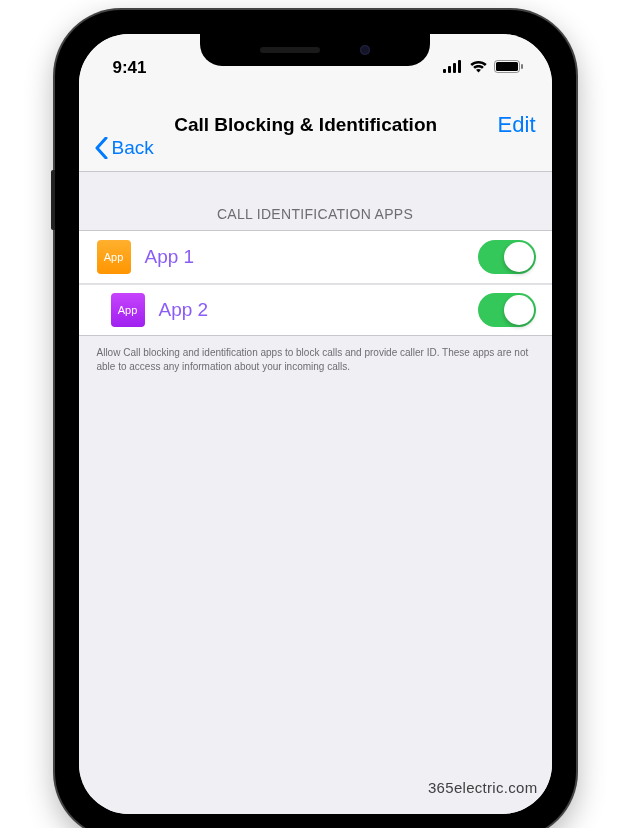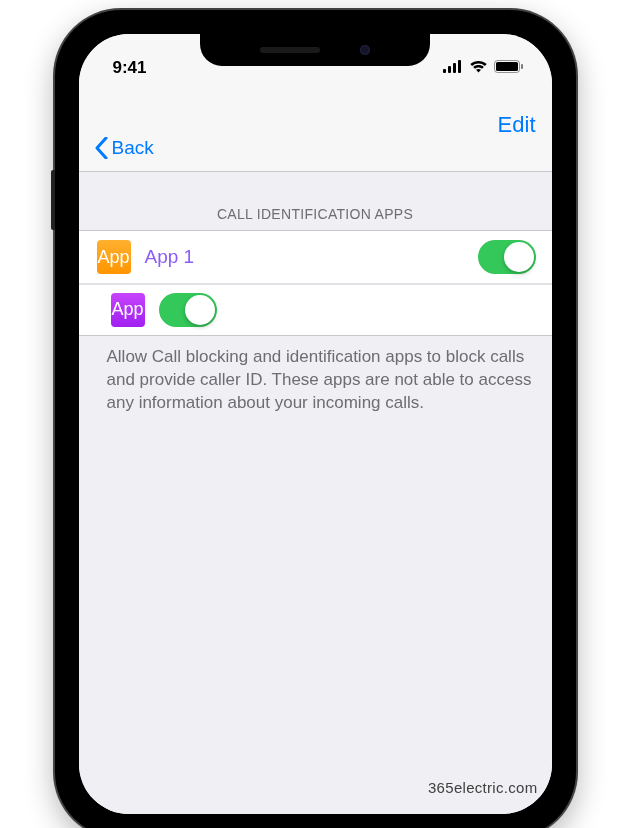--- a/index.html
+++ b/index.html
@@ -89,38 +89,37 @@
       padding: 8px 16px 8px 18px;
       min-height: 52px;
       gap: 14px;
     }
     .row + .row { border-top:1px solid #e0e0e4; margin-left:0; }
     .row + .row::before{ content:""; }
     .list .row:nth-child(2){ box-shadow: inset 0 1px 0 #e2e2e6; }
     .app-icon {
       width:34px; height:34px; border-radius:4px;
       display:flex; align-items:center; justify-content:center;
-      color:#fff; font-size:18px; font-weight:500;
+      color:#fff; font-size:11px; font-weight:500;
     }
     .app-orange{ background: linear-gradient(180deg,#ffb02e,#ff9500); }
     .app-purple{ background: linear-gradient(180deg,#c644fc,#a020f0); }
     .row-label{ flex:1; font-size:19px; color:#8b5cf6; }
     .switch {
       width:58px; height:34px; border-radius:17px;
       background:#34c759; position:relative;
     }
     .switch .knob{
       position:absolute; right:2px; top:2px;
       width:30px; height:30px; border-radius:50%;
       background:#fff; box-shadow:0 2px 4px rgba(0,0,0,.25);
     }
     .section-footer{
-      color:#6d6d72; font-size:17px; line-height:1.35;
+      color:#6d6d72; font-size:10px; line-height:1.35;
       padding:10px 18px;
-      margin-left:10px;
     }
     .watermark{
       position:absolute; bottom:18px; right:14px;
       font-size:15px; color:#404040; letter-spacing:.3px;
     }
   </style>
 </head>
 <body>
 
 <div class="phone-frame">
@@ -158,36 +157,38 @@
       </div>
     </div>
 
     <div class="nav-bar">
       <div class="nav-left">
         <svg class="chevron" viewBox="0 0 13 22">
             <polyline points="11,1 2,11 11,21" fill="none" stroke="#007aff" stroke-width="3" stroke-linecap="round" stroke-linejoin="round"></polyline>
           </svg>
         <span>Back</span>
       </div>
+      <div class="nav-title">Call Blocking &amp; Identification</div>
       <div class="nav-edit">Edit</div>
     </div>
 
     <div class="content">
       <div class="section-header">Call Identification Apps</div>
 
       <div class="list">
         <div class="row">
           <div class="app-icon app-orange">App</div>
           <div class="row-label">App 1</div>
           <div class="switch">
               <div class="knob"></div>
             </div>
         </div>
         <div class="row">
           <div class="app-icon app-purple">App</div>
+          <div class="row-label">App 2</div>
           <div class="switch">
               <div class="knob"></div>
             </div>
         </div>
       </div>
 
       <div class="section-footer">Allow Call blocking and identification apps to block calls and provide caller ID. These apps are not able to access any information about your incoming calls.</div>
     </div>
 
     <div class="watermark">365electric.com</div>

